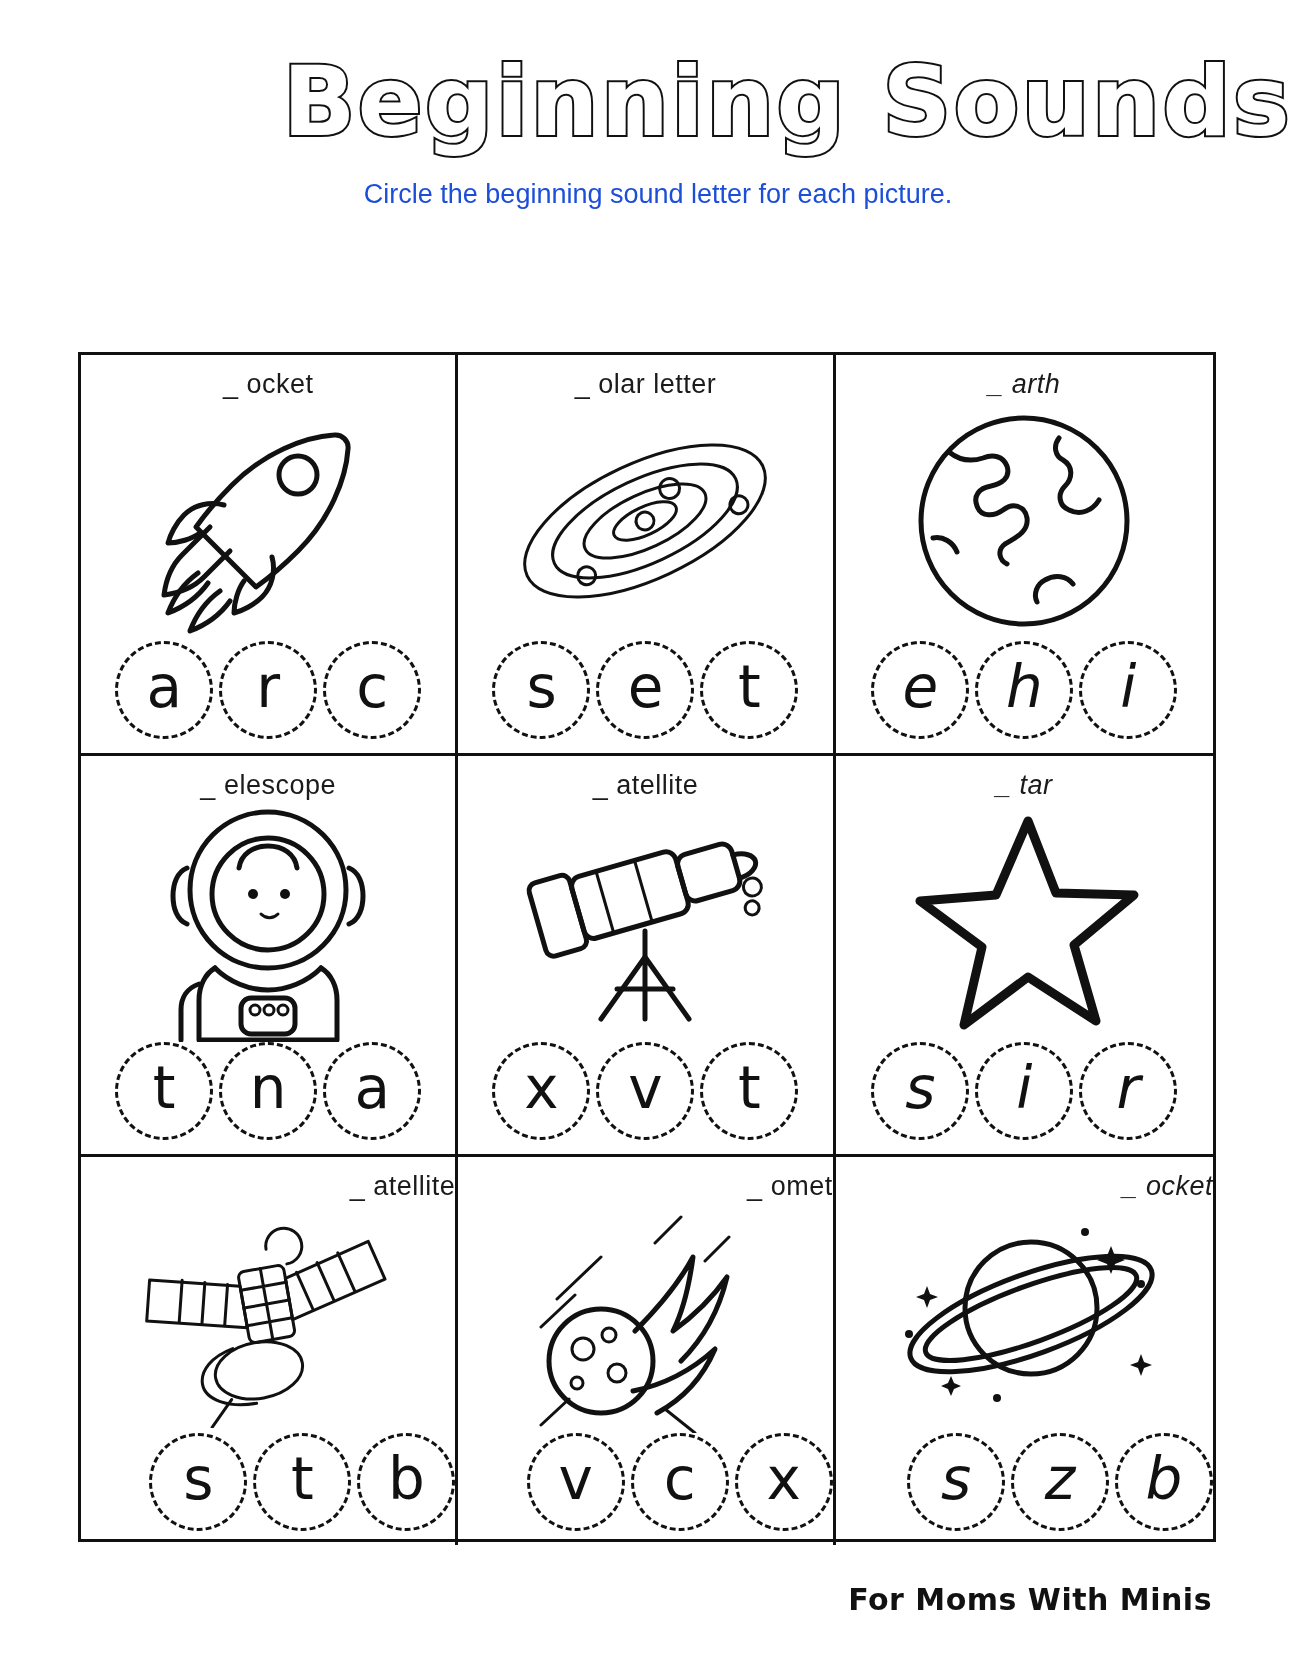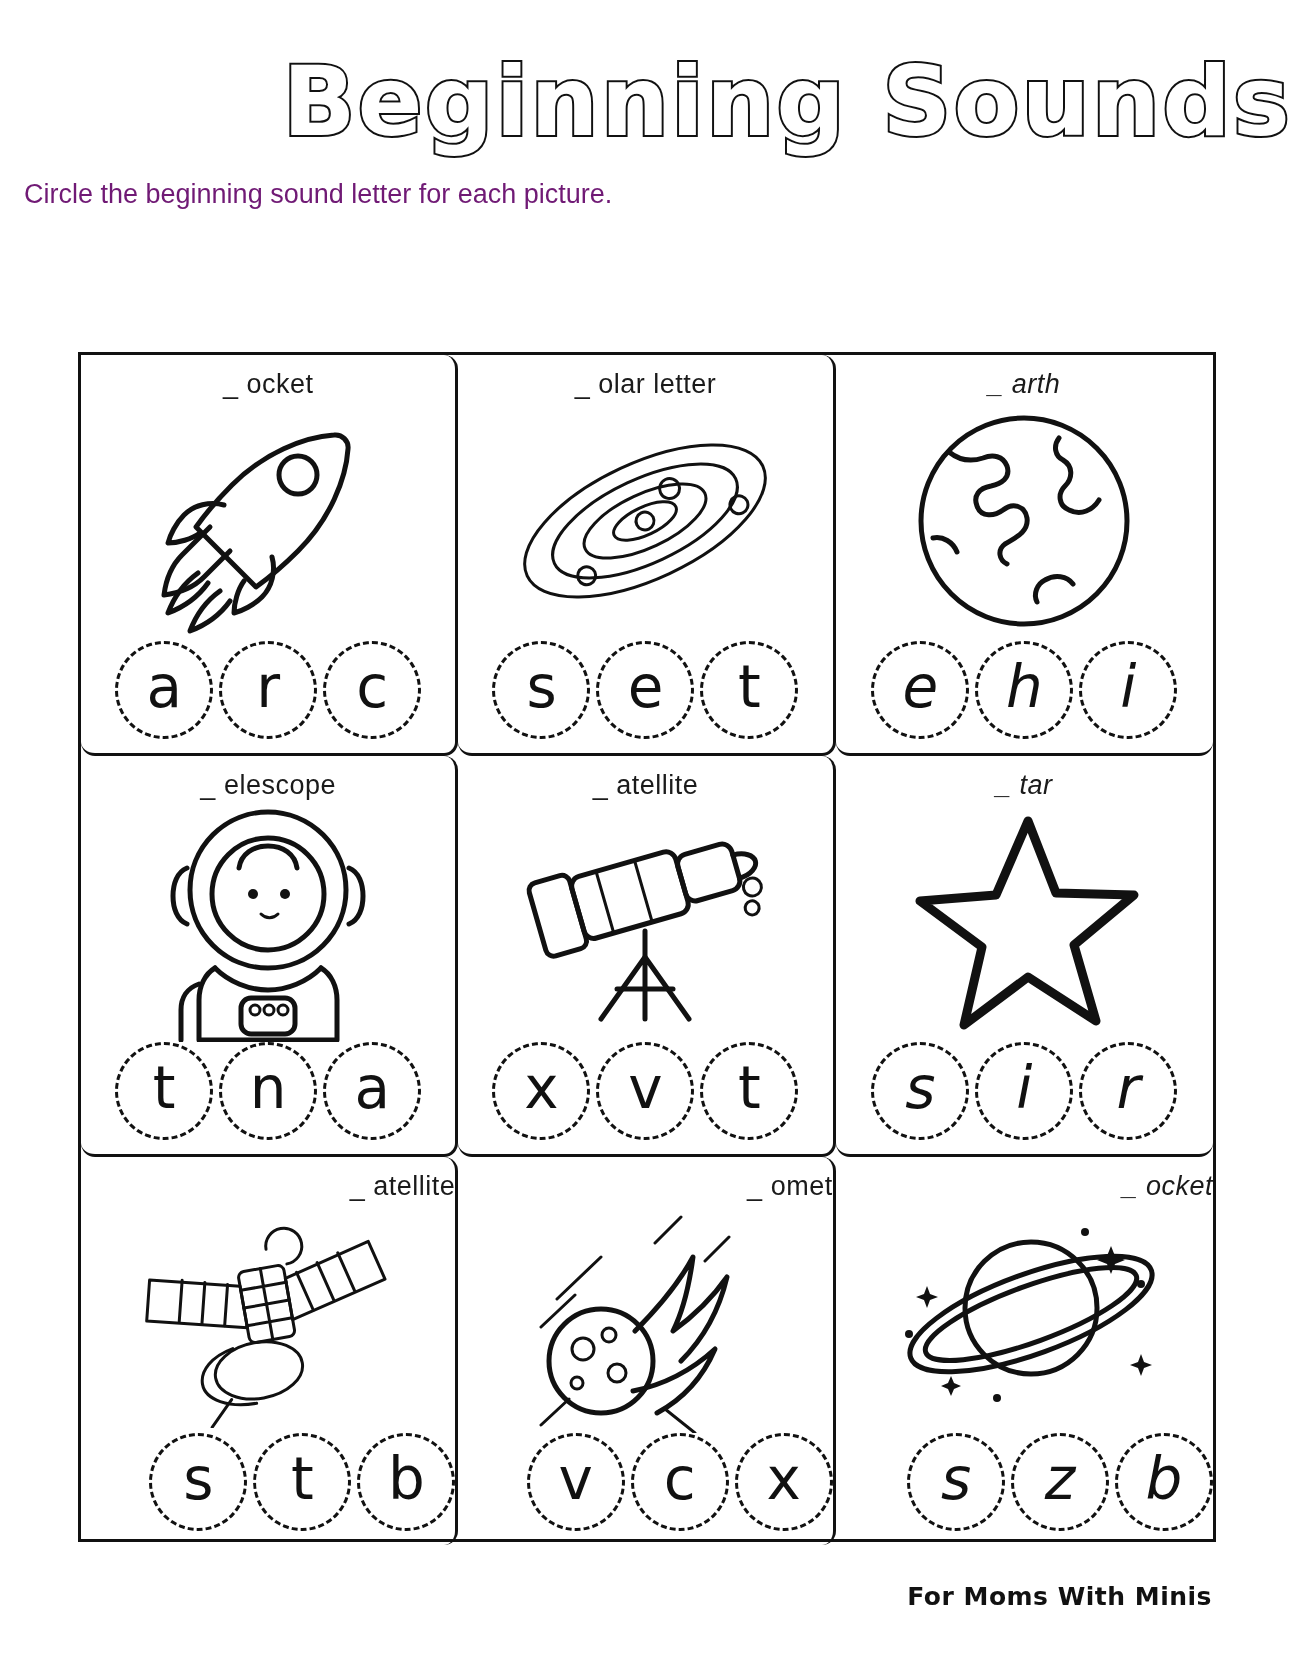--- a/index.html
+++ b/index.html
@@ -29,24 +29,24 @@
     font-family: "DejaVu Sans", sans-serif;
     font-size: 96px;
     font-weight: bold;
     letter-spacing: 2px;
     color: #ffffff;
     -webkit-text-stroke: 4px #111111;
     paint-order: stroke fill;
     line-height: 1.05;
   }
   .subtitle {
-    text-align: left;
+    text-align: center;
     margin-top: 26px;
     font-size: 27px;
-    color: #701a75;
+    color: #1d4ed8;
     font-family: "Liberation Sans", sans-serif;
     margin-left: 24px;
   }
 
   
   .grid {
     position: absolute;
     left: 78px;
     top: 300px;
     width: 1138px;
@@ -59,21 +59,20 @@
   }
   .cell {
     border-right: 3px solid #111111;
     border-bottom: 3px solid #111111;
     box-sizing: border-box;
     position: relative;
     display: flex;
     flex-direction: column;
     align-items: center;
     padding-top: 12px;
-    border-radius: 14px;
   }
   .cell:nth-child(3n) { border-right: none; font-style: italic; }
   .cell:nth-child(n+7) { border-bottom: none; align-items: flex-end; }
 
   .word {
     font-size: 27px;
     color: #1b1b1b;
     letter-spacing: 0.5px;
     height: 34px;
     line-height: 34px;
@@ -112,21 +111,21 @@
     box-sizing: border-box;
     line-height: 1;
     padding-bottom: 6px;
   }
 
   
   .footer {
     position: absolute;
     right: 80px;
     top: 1530px;
-    font-size: 25px;
+    font-size: 30px;
     font-weight: bold;
     font-family: "DejaVu Sans", sans-serif;
     color: #111111;
     letter-spacing: 0.5px;
   }
 
   svg .ln {
     fill: none;
     stroke: #111111;
     stroke-width: 5;

